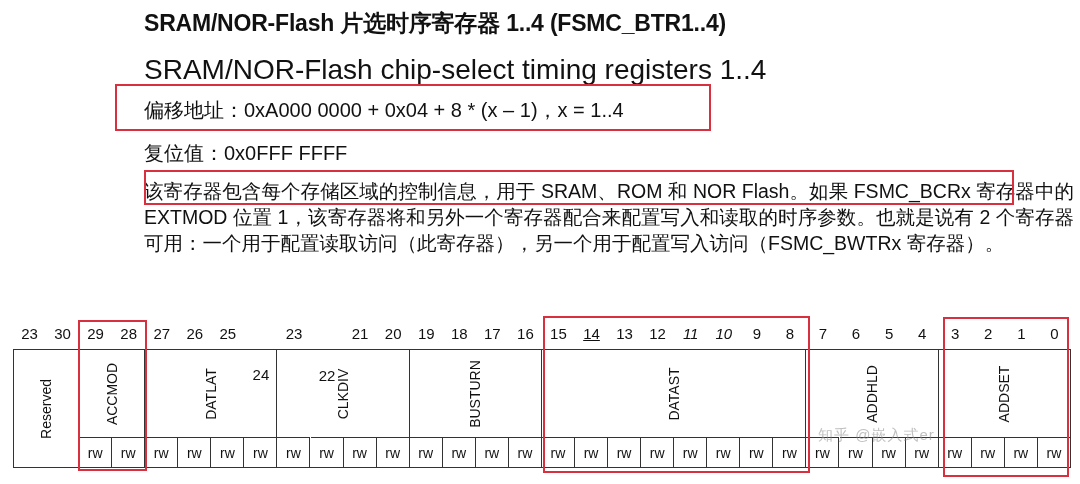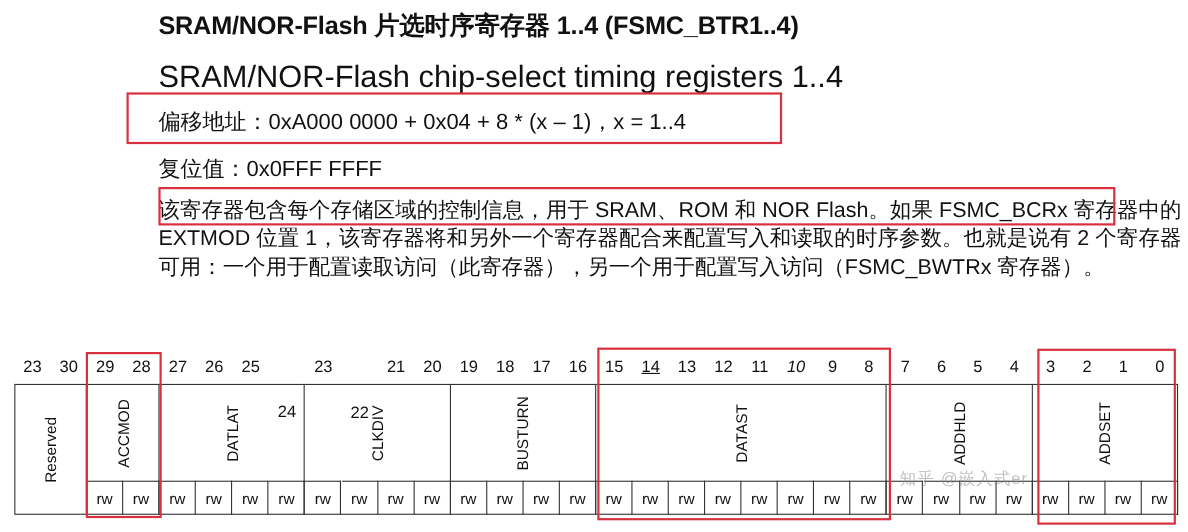--- a/index.html
+++ b/index.html
@@ -61,21 +61,21 @@
     <div class="bitnum" style="left: 343.6px;">21</div>
     <div class="bitnum" style="left: 376.66px;">20</div>
     <div class="bitnum" style="left: 409.72px;">19</div>
     <div class="bitnum" style="left: 442.78px;">18</div>
     <div class="bitnum" style="left: 475.84px;">17</div>
     <div class="bitnum" style="left: 508.9px;">16</div>
     <div class="bitnum" style="left: 541.96px;">15</div>
     <div class="bitnum" style="left: 575.02px; text-decoration: underline;">14</div>
     <div class="bitnum" style="left: 608.08px;">13</div>
     <div class="bitnum" style="left: 641.14px;">12</div>
-    <div class="bitnum" style="left: 674.2px;">11</div>
+    <div class="bitnum" style="left: 674.2px; font-style: italic;">11</div>
     <div class="bitnum" style="left: 707.26px; font-style: italic;">10</div>
     <div class="bitnum" style="left: 740.32px;">9</div>
     <div class="bitnum" style="left: 773.38px;">8</div>
     <div class="bitnum" style="left: 806.44px;">7</div>
     <div class="bitnum" style="left: 839.5px;">6</div>
     <div class="bitnum" style="left: 872.56px;">5</div>
     <div class="bitnum" style="left: 905.62px;">4</div>
     <div class="bitnum" style="left: 938.68px;">3</div>
     <div class="bitnum" style="left: 971.74px;">2</div>
     <div class="bitnum" style="left: 1004.8px;">1</div>

